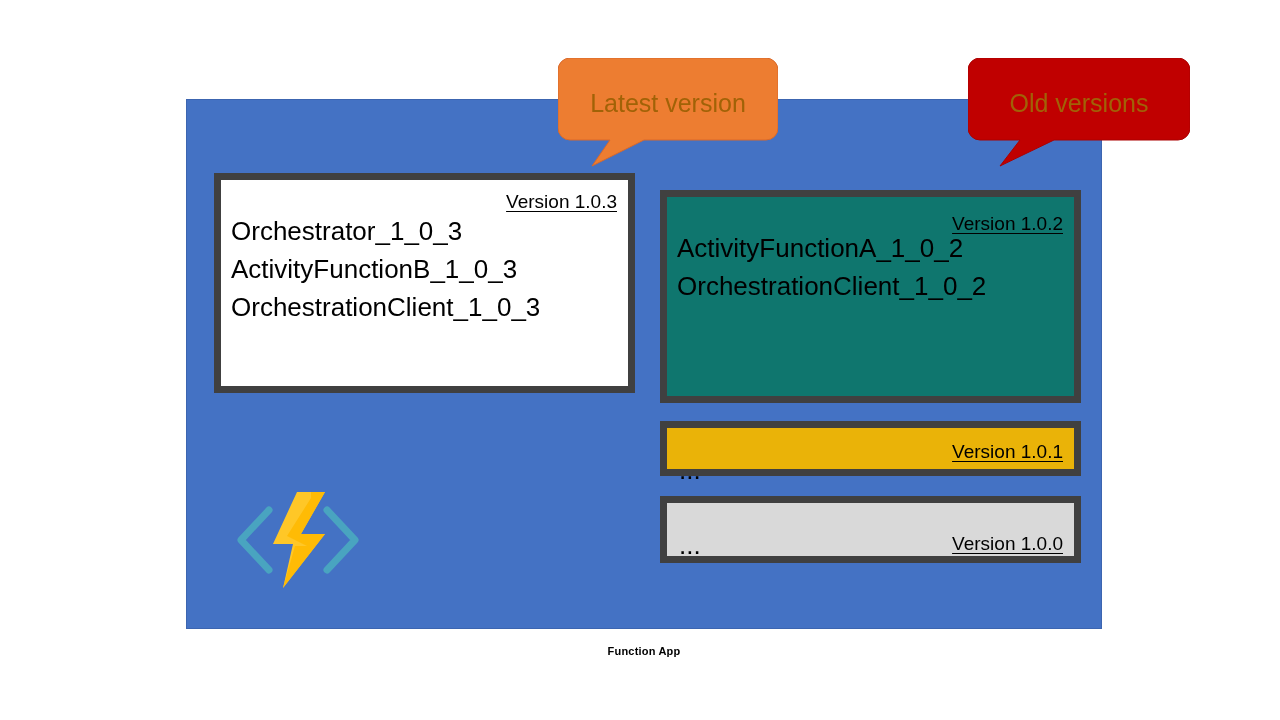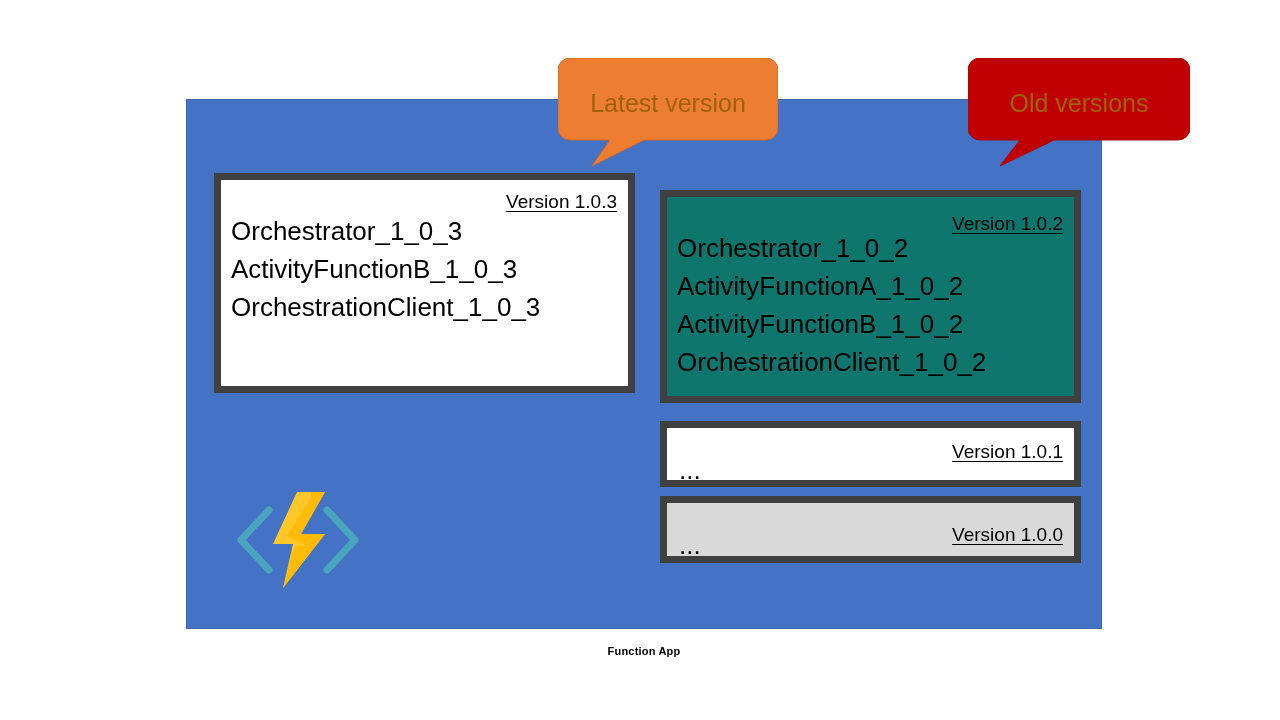--- a/index.html
+++ b/index.html
@@ -64,25 +64,25 @@
     height: 220px;
   }
   .pkg-box.v102 {
     background: #0f766e;
     left: 659px;
     top: 189px;
     width: 421px;
     height: 213px;
   }
   .pkg-box.v101 {
-    background: #ffffff;
+    background: #eab308;
     left: 659px;
     top: 420px;
     width: 421px;
-    height: 66px;
+    height: 55px;
   }
   .pkg-box.v100 {
     background: #D9D9D9;
     left: 659px;
     top: 495px;
     width: 421px;
     height: 67px;
   }
 
   .version-label {
@@ -91,21 +91,21 @@
     font-size: 19px;
     line-height: 23px;
     text-decoration: underline;
     text-underline-offset: 3px;
     white-space: nowrap;
     color: #000000;
   }
   .pkg-box.latest .version-label { top: 10px; }
   .pkg-box.v102   .version-label { top: 15px; }
   .pkg-box.v101   .version-label { top: 12px; }
-  .pkg-box.v100   .version-label { top: 20px; text-align: center; }
+  .pkg-box.v100   .version-label { top: 29px; text-align: center; }
 
   .func-list {
     position: absolute;
     left: 10px;
     margin: 0;
     padding: 0;
     list-style: none;
   }
   .pkg-box.latest .func-list { top: 32px; }
   .pkg-box.v102   .func-list { top: 32px; }
@@ -179,23 +179,21 @@
       <ul class="func-list">
         <li>Orchestrator_1_0_3</li>
         <li>ActivityFunctionB_1_0_3</li>
         <li>OrchestrationClient_1_0_3</li>
       </ul>
     </div>
 
     <div class="pkg-box v102" style="left:473px; top:90px;">
       <div class="version-label">Version 1.0.2</div>
       <ul class="func-list">
-        <li>Orchestrator_1_0_2</li>
         <li>ActivityFunctionA_1_0_2</li>
-        <li>ActivityFunctionB_1_0_2</li>
         <li>OrchestrationClient_1_0_2</li>
       </ul>
     </div>
 
     <div class="pkg-box v101" style="left:473px; top:321px;">
       <div class="version-label">Version 1.0.1</div>
       <div class="ellipsis">...</div>
     </div>
 
     <div class="pkg-box v100" style="left:473px; top:396px;">

